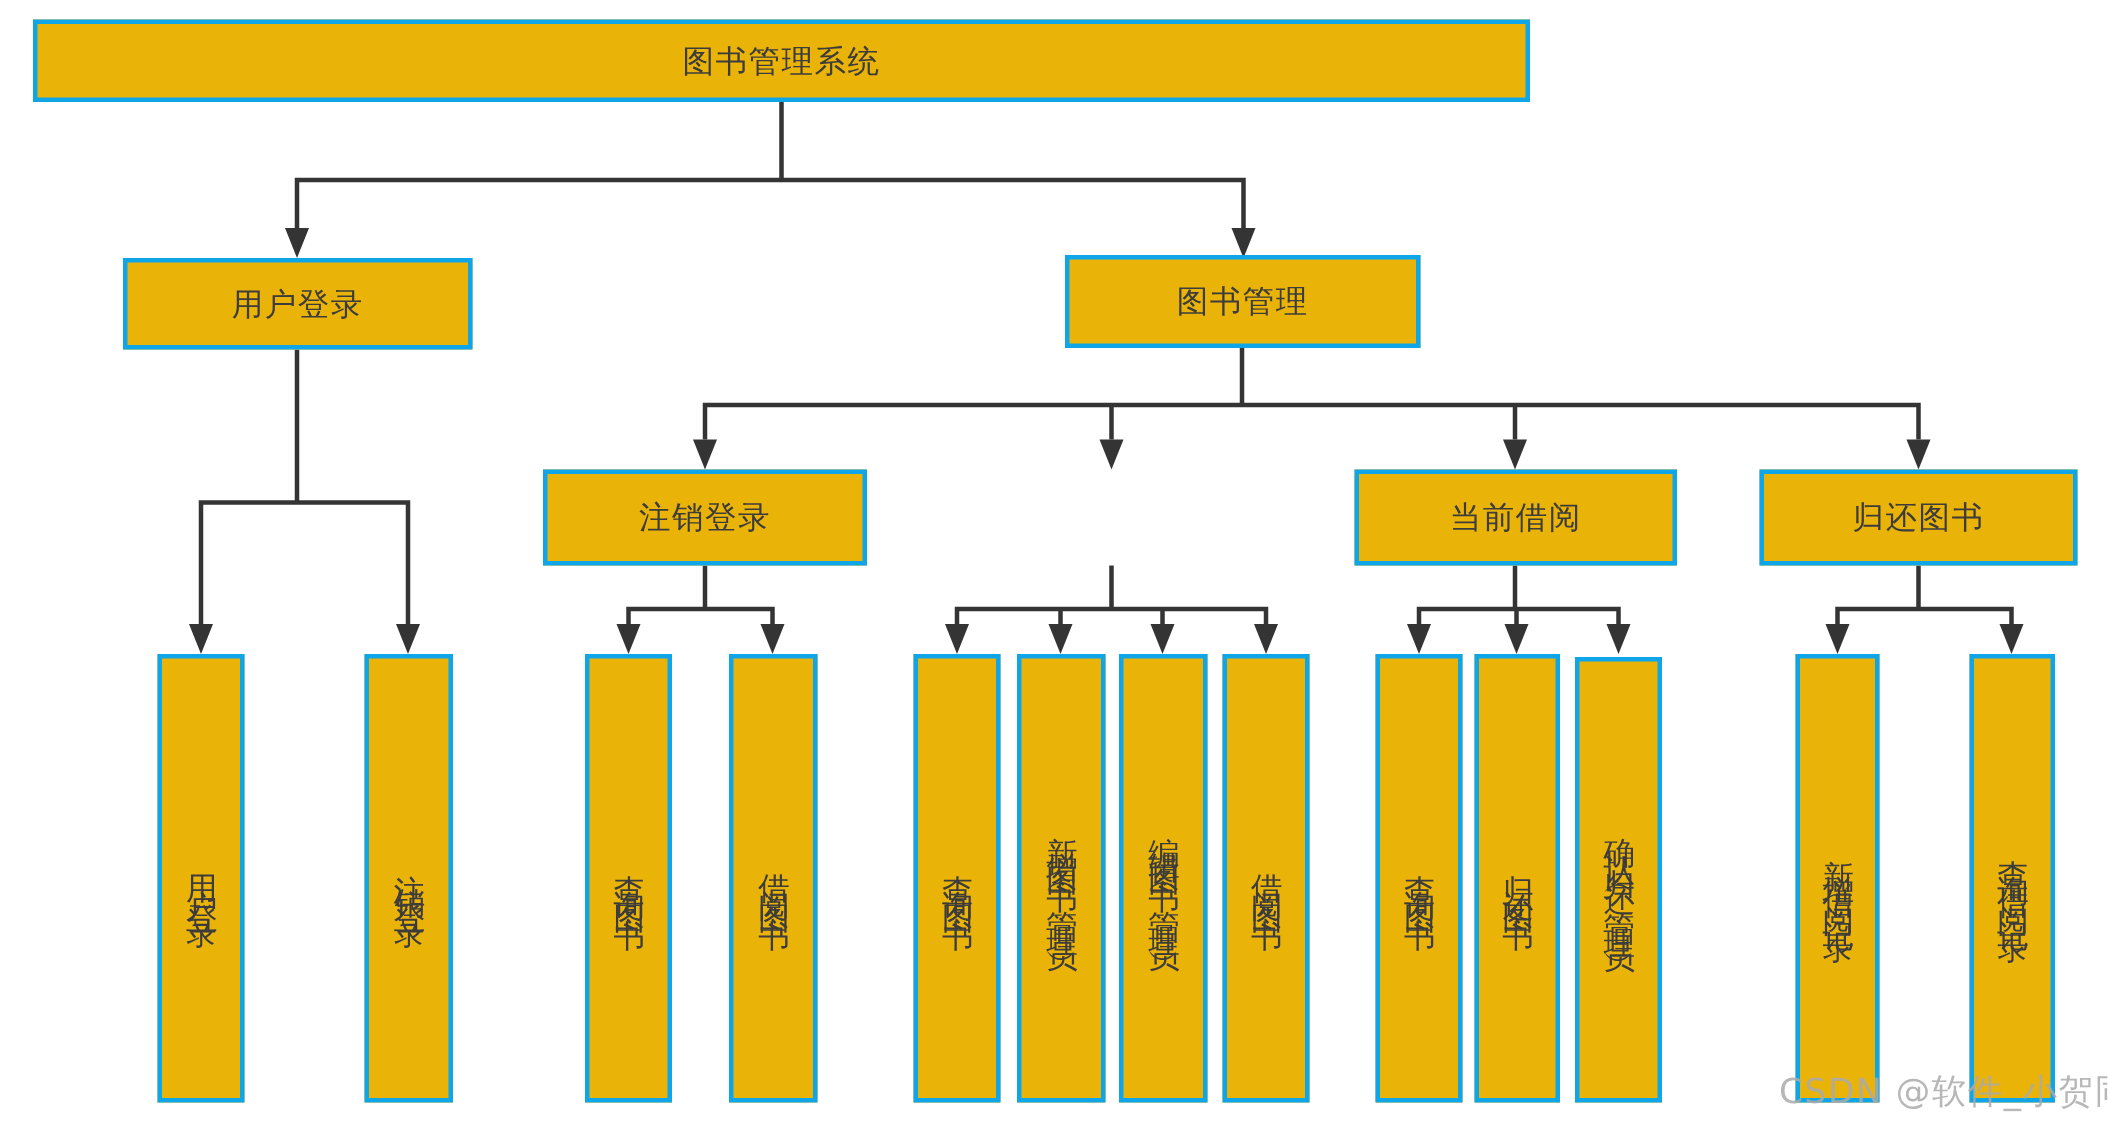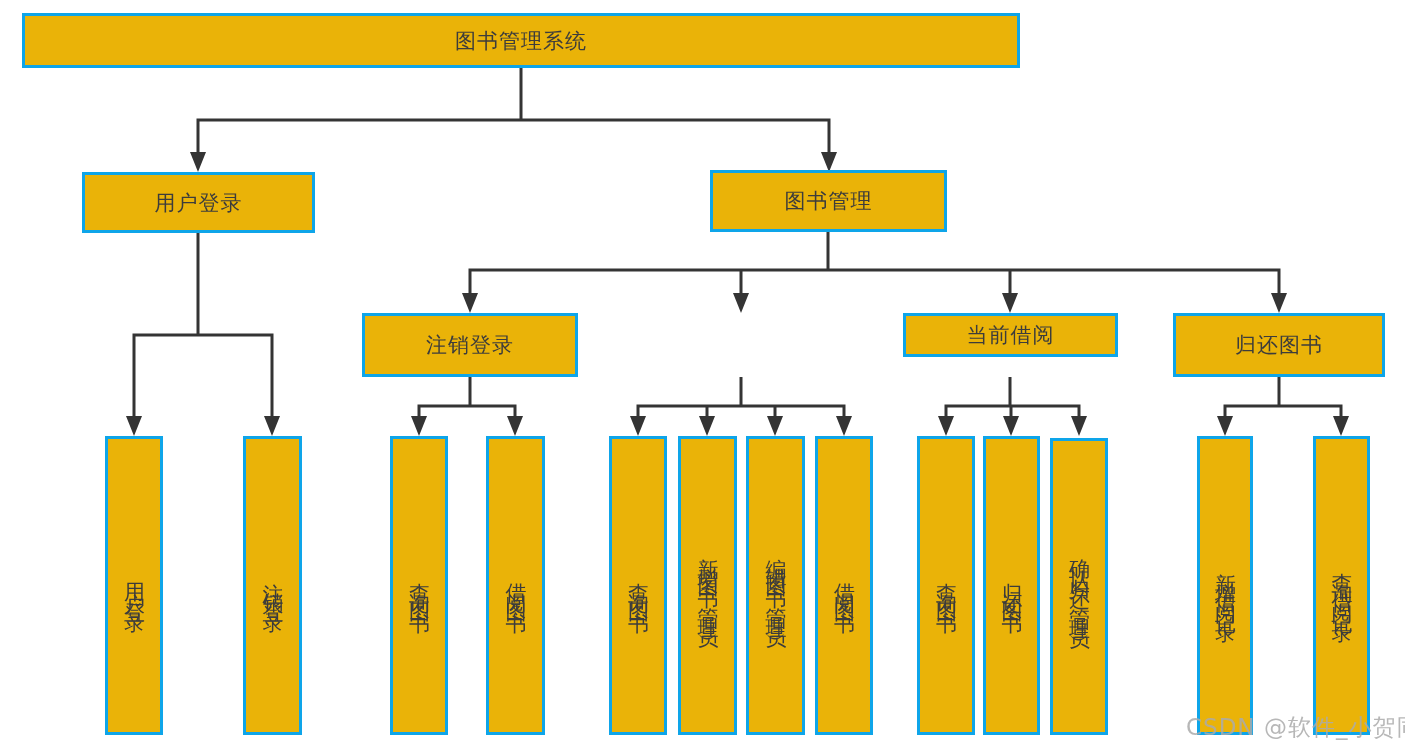--- a/index.html
+++ b/index.html
@@ -116,21 +116,21 @@
   <div class="box" style="left:82px; top:172px; width:233px; height:61px;">
     <span class="hlabel">用户登录</span>
   </div>
   <div class="box" style="left:670px; top:170px; width:237px; height:62px;margin-left:40px;">
     <span class="hlabel">图书管理</span>
   </div>
 
   <div class="box" style="left:362px; top:313px; width:216px; height:64px;">
     <span class="hlabel">注销登录</span>
   </div>
-  <div class="box" style="left:903px; top:313px; width:215px; height:44px;">
+  <div class="box" style="left:903px; top:313px; width:215px; height:64px;">
     <span class="hlabel">当前借阅</span>
   </div>
   <div class="box" style="left:1173px; top:313px; width:212px; height:64px;">
     <span class="hlabel">归还图书</span>
   </div>
 
   <div class="box leaf" style="left:105px; top:436px; width:58px; height:299px;">
     <span>用户登录</span>
   </div>
   <div class="box leaf" style="left:243px; top:436px; width:59px; height:299px;">

